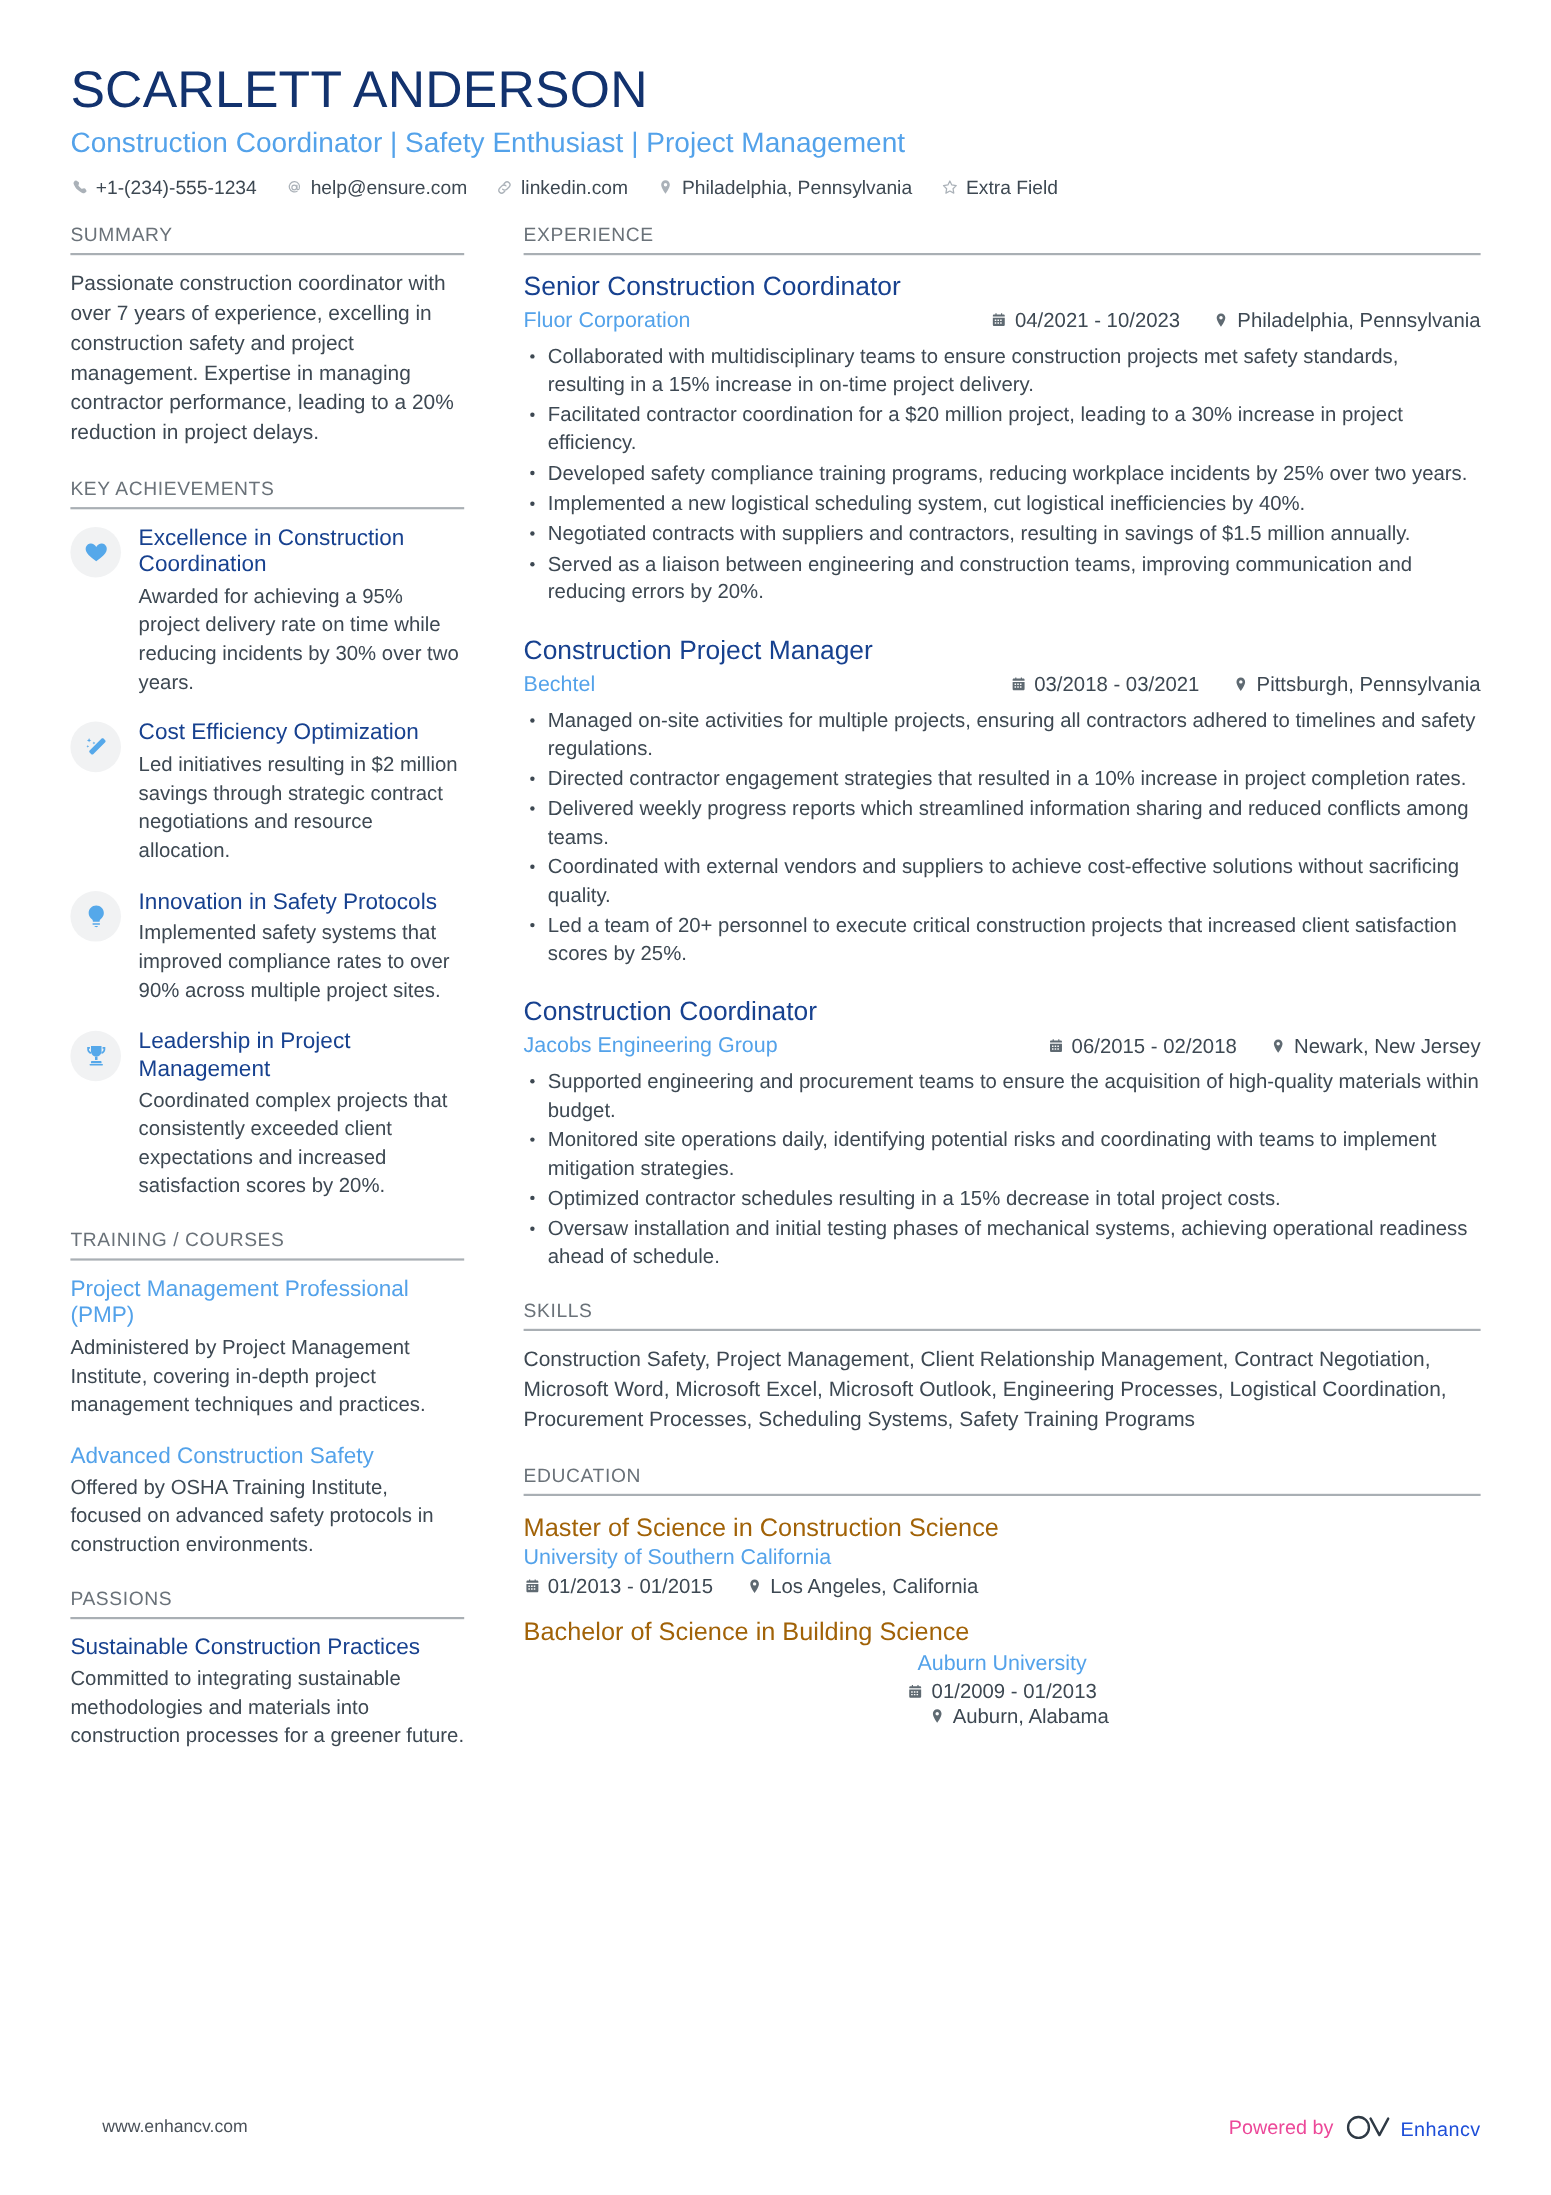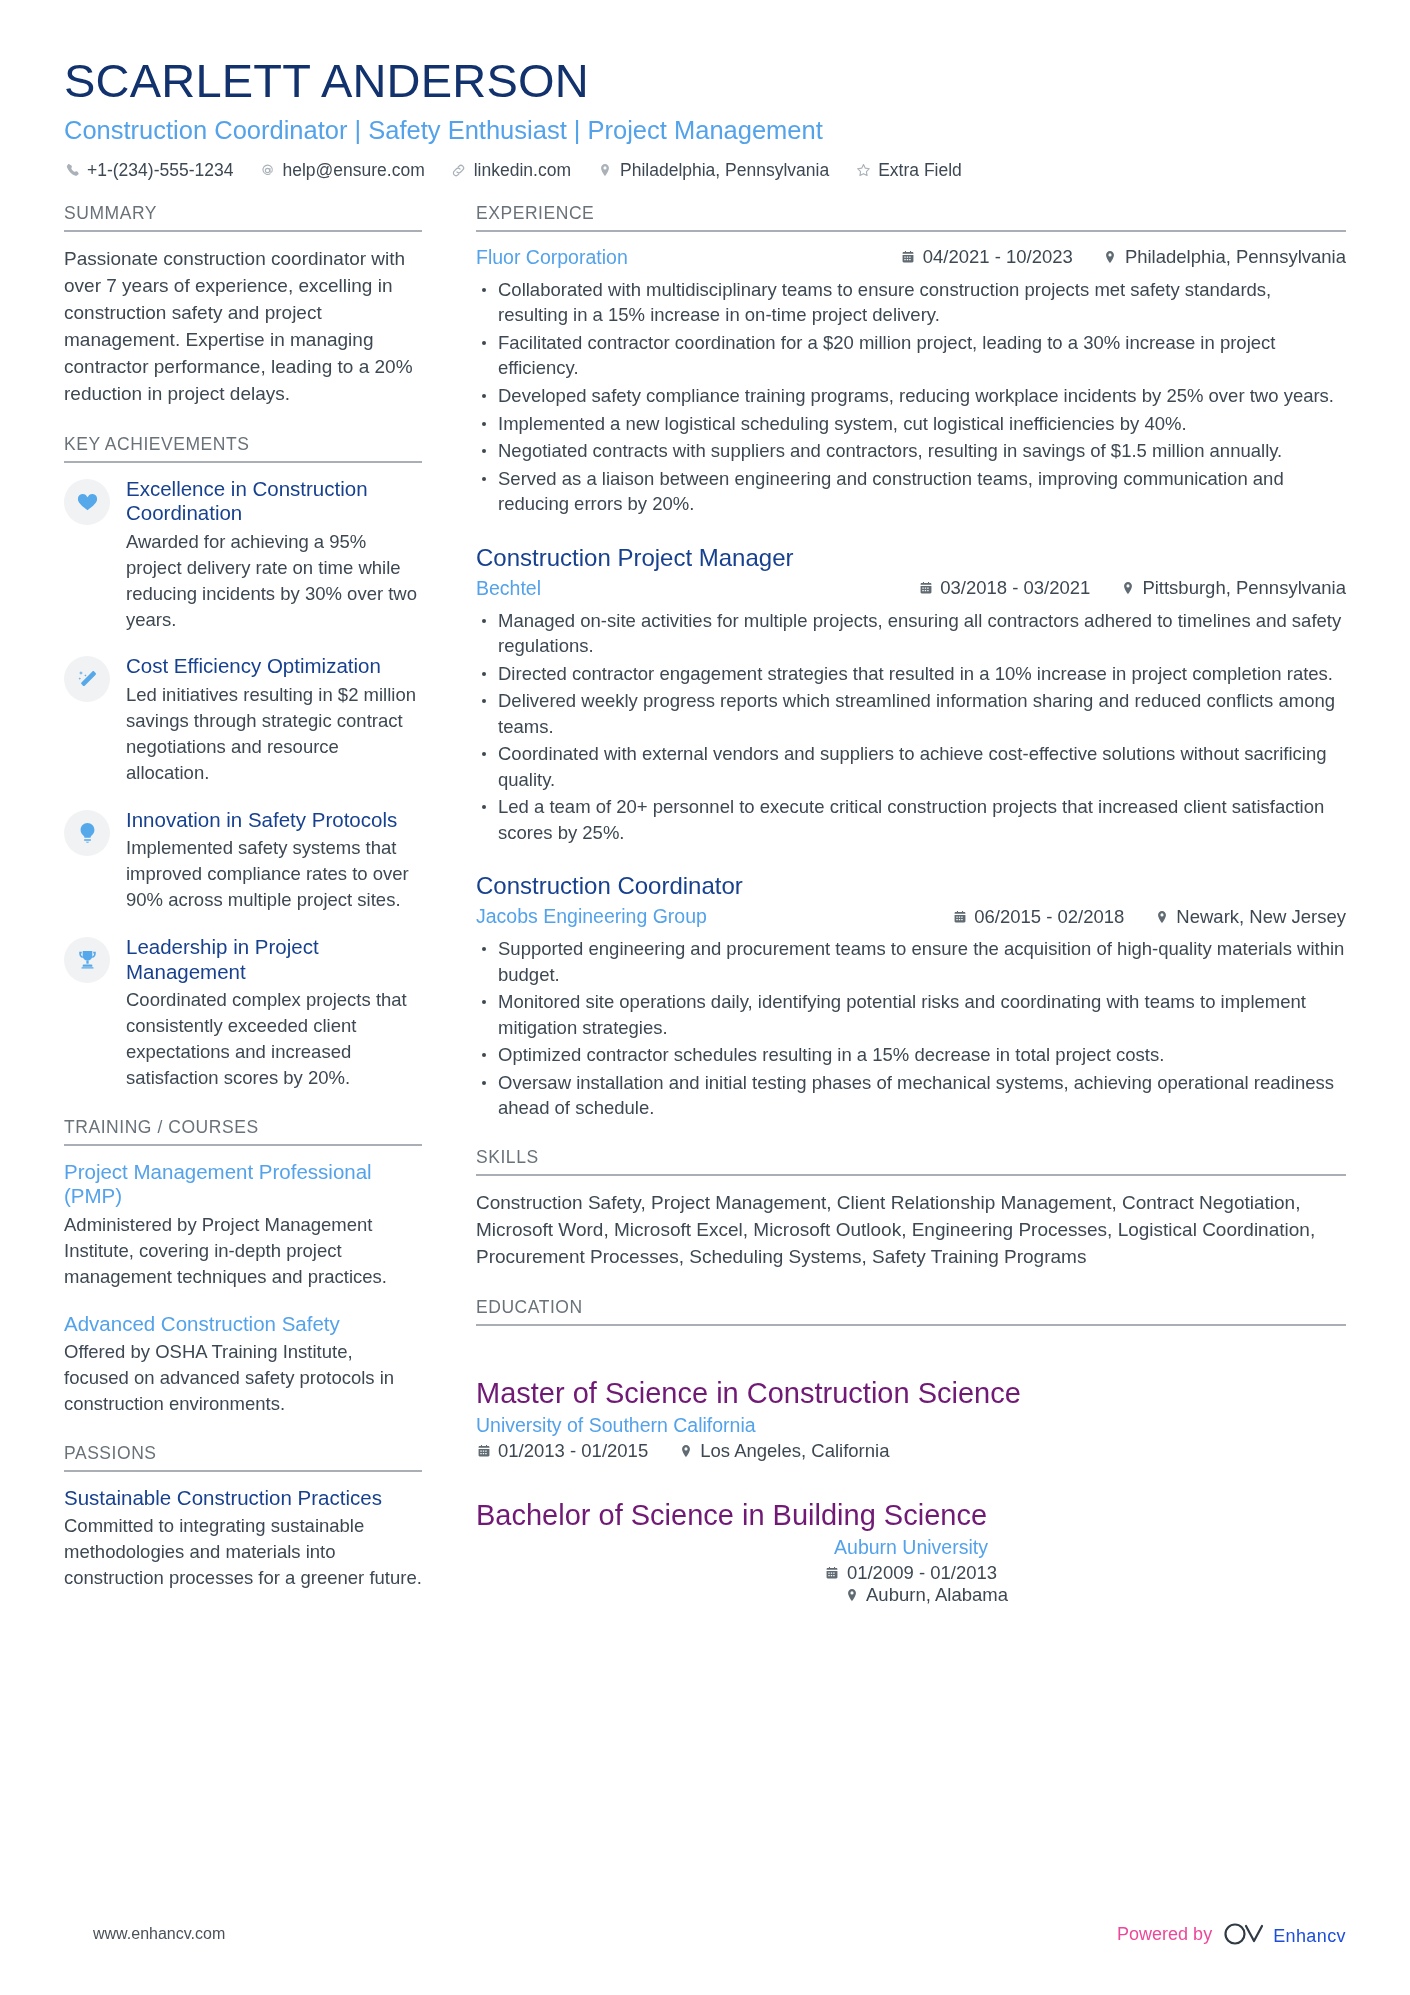--- a/index.html
+++ b/index.html
@@ -193,25 +193,24 @@
   
   .skills-text {
     font-size: 19px;
     line-height: 1.42;
     color: #3d4852;
   }
 
   
   .edu { margin-bottom: 16px; }
   .edu-title {
-    font-size: 29px;
+    font-size: 23px;
     line-height: 1.25;
-    color: #701a75;
+    color: #a16207;
     margin-bottom: 3px;
-    margin-top: 35px;
   }
   .edu-school {
     font-size: 19.5px;
     color: #53a2ea;
     margin-bottom: 3px;
   }
   .edu-meta {
     display: flex;
     align-items: center;
     font-size: 18.5px;
@@ -404,20 +403,21 @@
       </div>
 
     </div>
 
     <div class="col-right">
 
       <div class="sec">
         <div class="sec-title">EXPERIENCE</div>
         <div class="sec-body" id="experience">
             <div class="job">
+              <div class="job-title">Senior Construction Coordinator</div>
               <div class="job-meta">
                 <span class="job-company">Fluor Corporation</span>
                 <span class="meta-spacer"></span>
                 <span class="meta-bit">
                   <span class="ci">
                     <svg width="14" height="14" viewBox="0 0 16 16">
                       <path fill="currentColor" d="M4.5 1v1.2H3.1c-.7 0-1.3.6-1.3 1.3v.8h12.4v-.8c0-.7-.6-1.3-1.3-1.3h-1.4V1h-1.2v1.2H5.7V1H4.5zM1.8 5.6v7.3c0 .7.6 1.3 1.3 1.3h9.8c.7 0 1.3-.6 1.3-1.3V5.6H1.8zm2 1.8h1.6v1.5H3.8V7.4zm2.8 0h1.6v1.5H6.6V7.4zm2.8 0H11v1.5H9.4V7.4zm-5.6 2.8h1.6v1.5H3.8v-1.5zm2.8 0h1.6v1.5H6.6v-1.5zm2.8 0H11v1.5H9.4v-1.5z"></path>
                     </svg>
                   </span>
                   <span>04/2021 - 10/2023</span>

